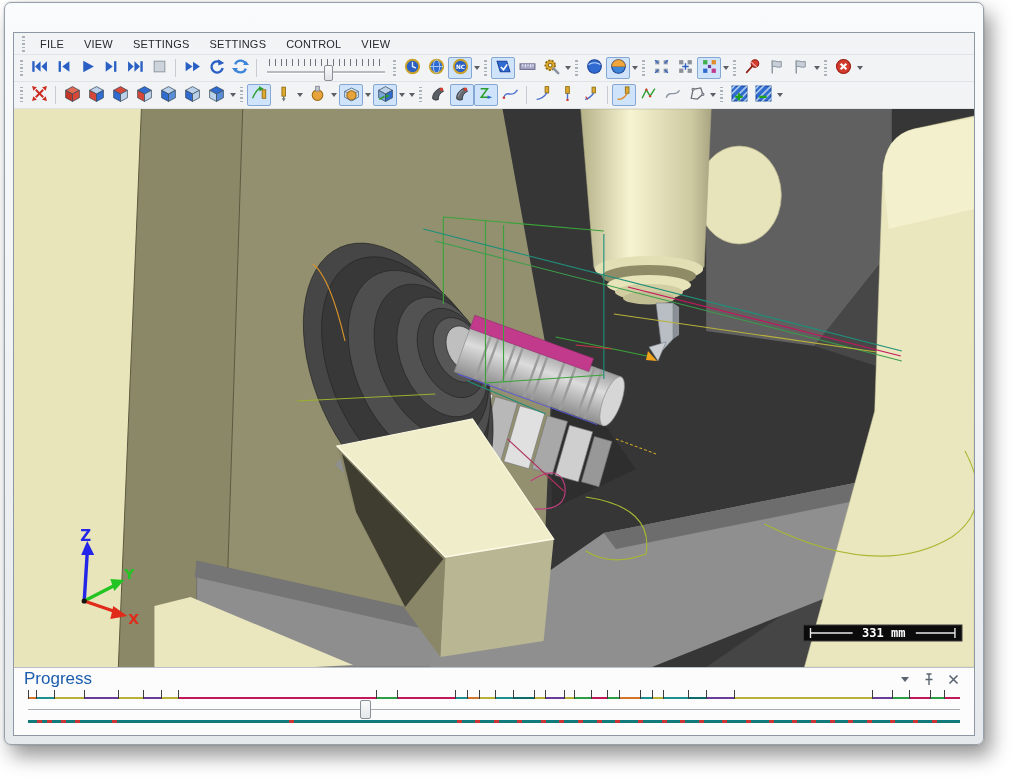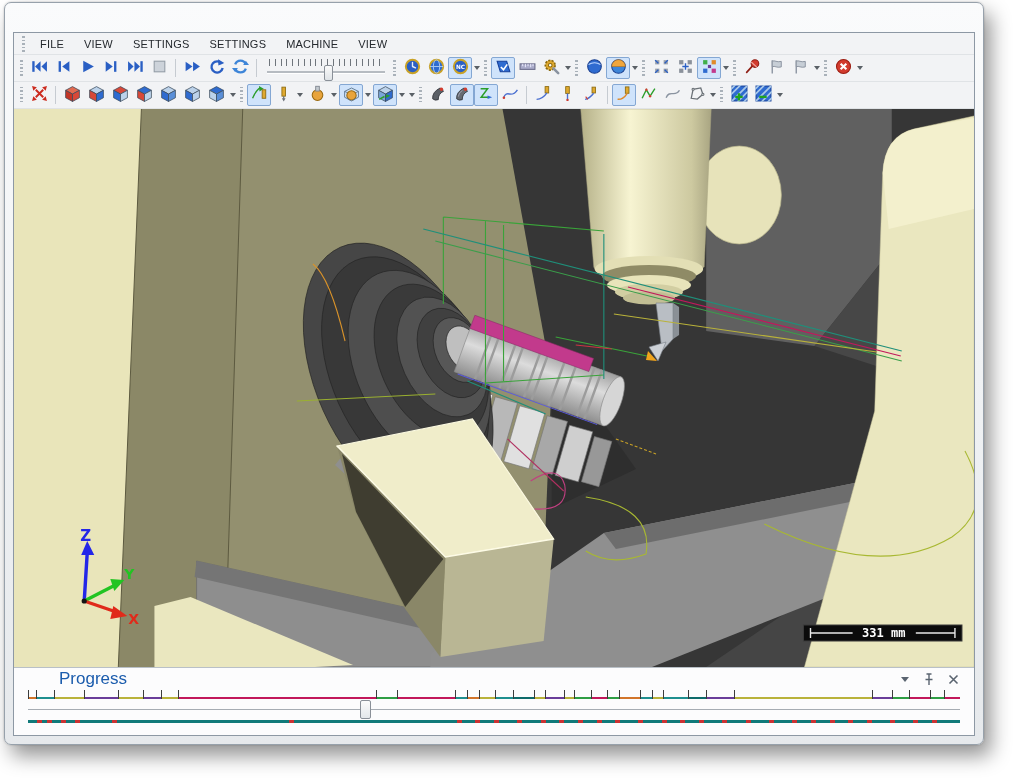--- a/index.html
+++ b/index.html
@@ -38,21 +38,21 @@
     background-image:repeating-linear-gradient(90deg,#6f757c 0 1px,transparent 1px 5.8px);}
   .tb-slider .track{position:absolute;left:0;right:0;top:13px;height:2px;background:#b6bbc1;border-bottom:1px solid #fff;}
   .tb-slider .thumb{position:absolute;top:7px;width:7px;height:14px;background:linear-gradient(#fafafa,#dfe3e7);
     border:1px solid #8a9098;border-radius:2px;}
   
   .viewport{height:558px;flex:none;position:relative;background:#333;}
   .viewport svg{display:block;}
   
   .progress-panel{flex:1;background:#fcfcfd;border-top:1px solid #b9c0c7;position:relative;}
   .pp-header{display:flex;align-items:center;padding:1px 10px 0 10px;}
-  .pp-title{font-size:17px;color:#1b5cad;margin-left:35px;}
+  .pp-title{font-size:17px;color:#1b5cad;}
   .pp-icons{margin-left:auto;display:flex;gap:10px;align-items:center;padding-right:4px;}
   .pp-icon{width:14px;height:14px;display:flex;align-items:center;justify-content:center;color:#5a6470;}
   .pp-caret{width:0;height:0;border-left:4.5px solid transparent;border-right:4.5px solid transparent;border-top:5px solid #5a6470;}
   .pp-timeline{display:flex;margin:1px 14px 0 14px;height:9px;align-items:flex-end;}
   .pp-seg{border-left:1px solid #3c3c3c;height:9px;display:flex;align-items:flex-end;}
   .pp-seg .ln{width:100%;height:2.5px;}
   .pp-sliderrow{position:relative;height:14px;margin:3px 14px 0 14px;}
   .pp-sliderrow .track{position:absolute;left:0;right:0;top:7px;height:1px;background:#a6acb3;}
   .pp-sliderrow .thumb{position:absolute;top:-2px;width:9px;height:17px;background:linear-gradient(#fbfbfb,#e3e7ea);
     border:1px solid #8a9098;border-radius:2px;}
@@ -66,21 +66,21 @@
 
 <div class="window">
 
   <div class="inner">
     <div class="menubar" id="menubar">
       <span class="tb-grip"></span>
     <span class="menu-item">FILE</span>
         <span class="menu-item">VIEW</span>
         <span class="menu-item">SETTINGS</span>
         <span class="menu-item">SETTINGS</span>
-        <span class="menu-item">MACHINE</span>
+        <span class="menu-item">CONTROL</span>
         <span class="menu-item">VIEW</span>
       </div>
 
     <div class="toolbar" id="toolbar1">
         <span class="tb-grip"></span>
         <button class="tb-btn">
           <span><svg width="17" height="17" viewBox="0 0 16 16" aria-hidden="true">
               <rect x="1.2" y="3" width="2.2" height="10" fill="#2a5fc4"></rect>
               <polygon points="9,3 3.8,8 9,13" fill="#2a5fc4"></polygon>
               <polygon points="15,3 9.8,8 15,13" fill="#2a5fc4"></polygon>

